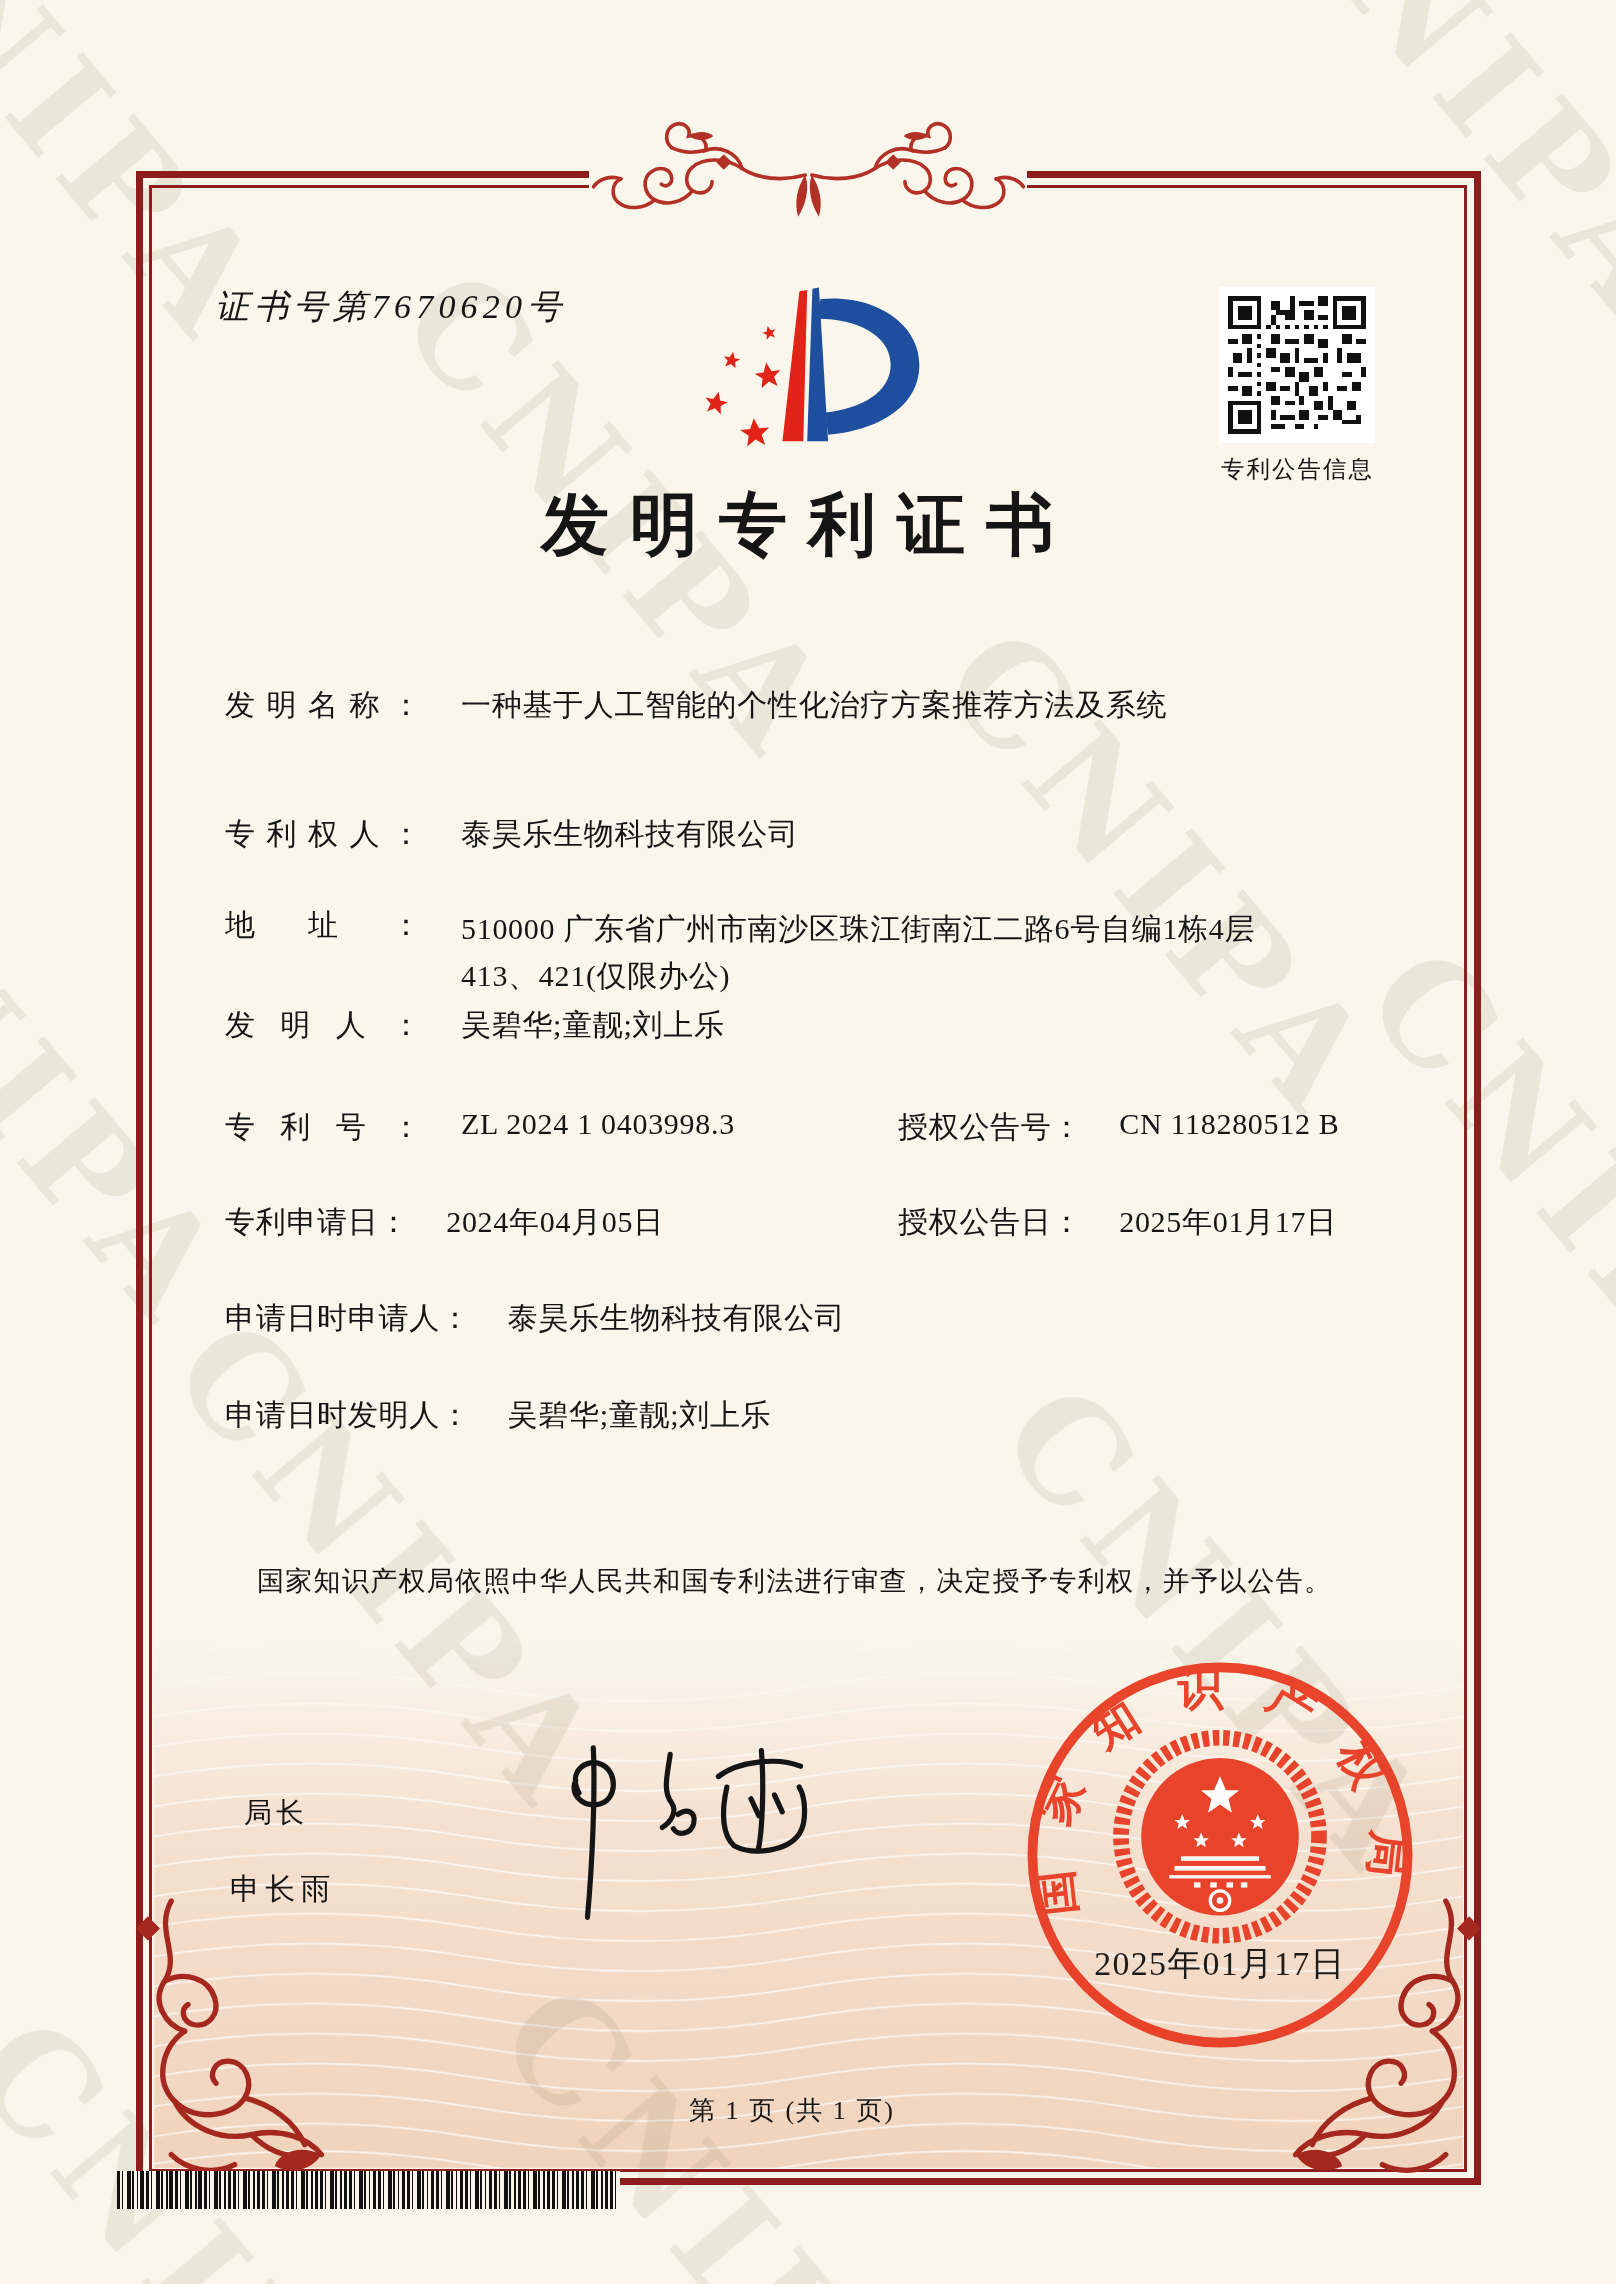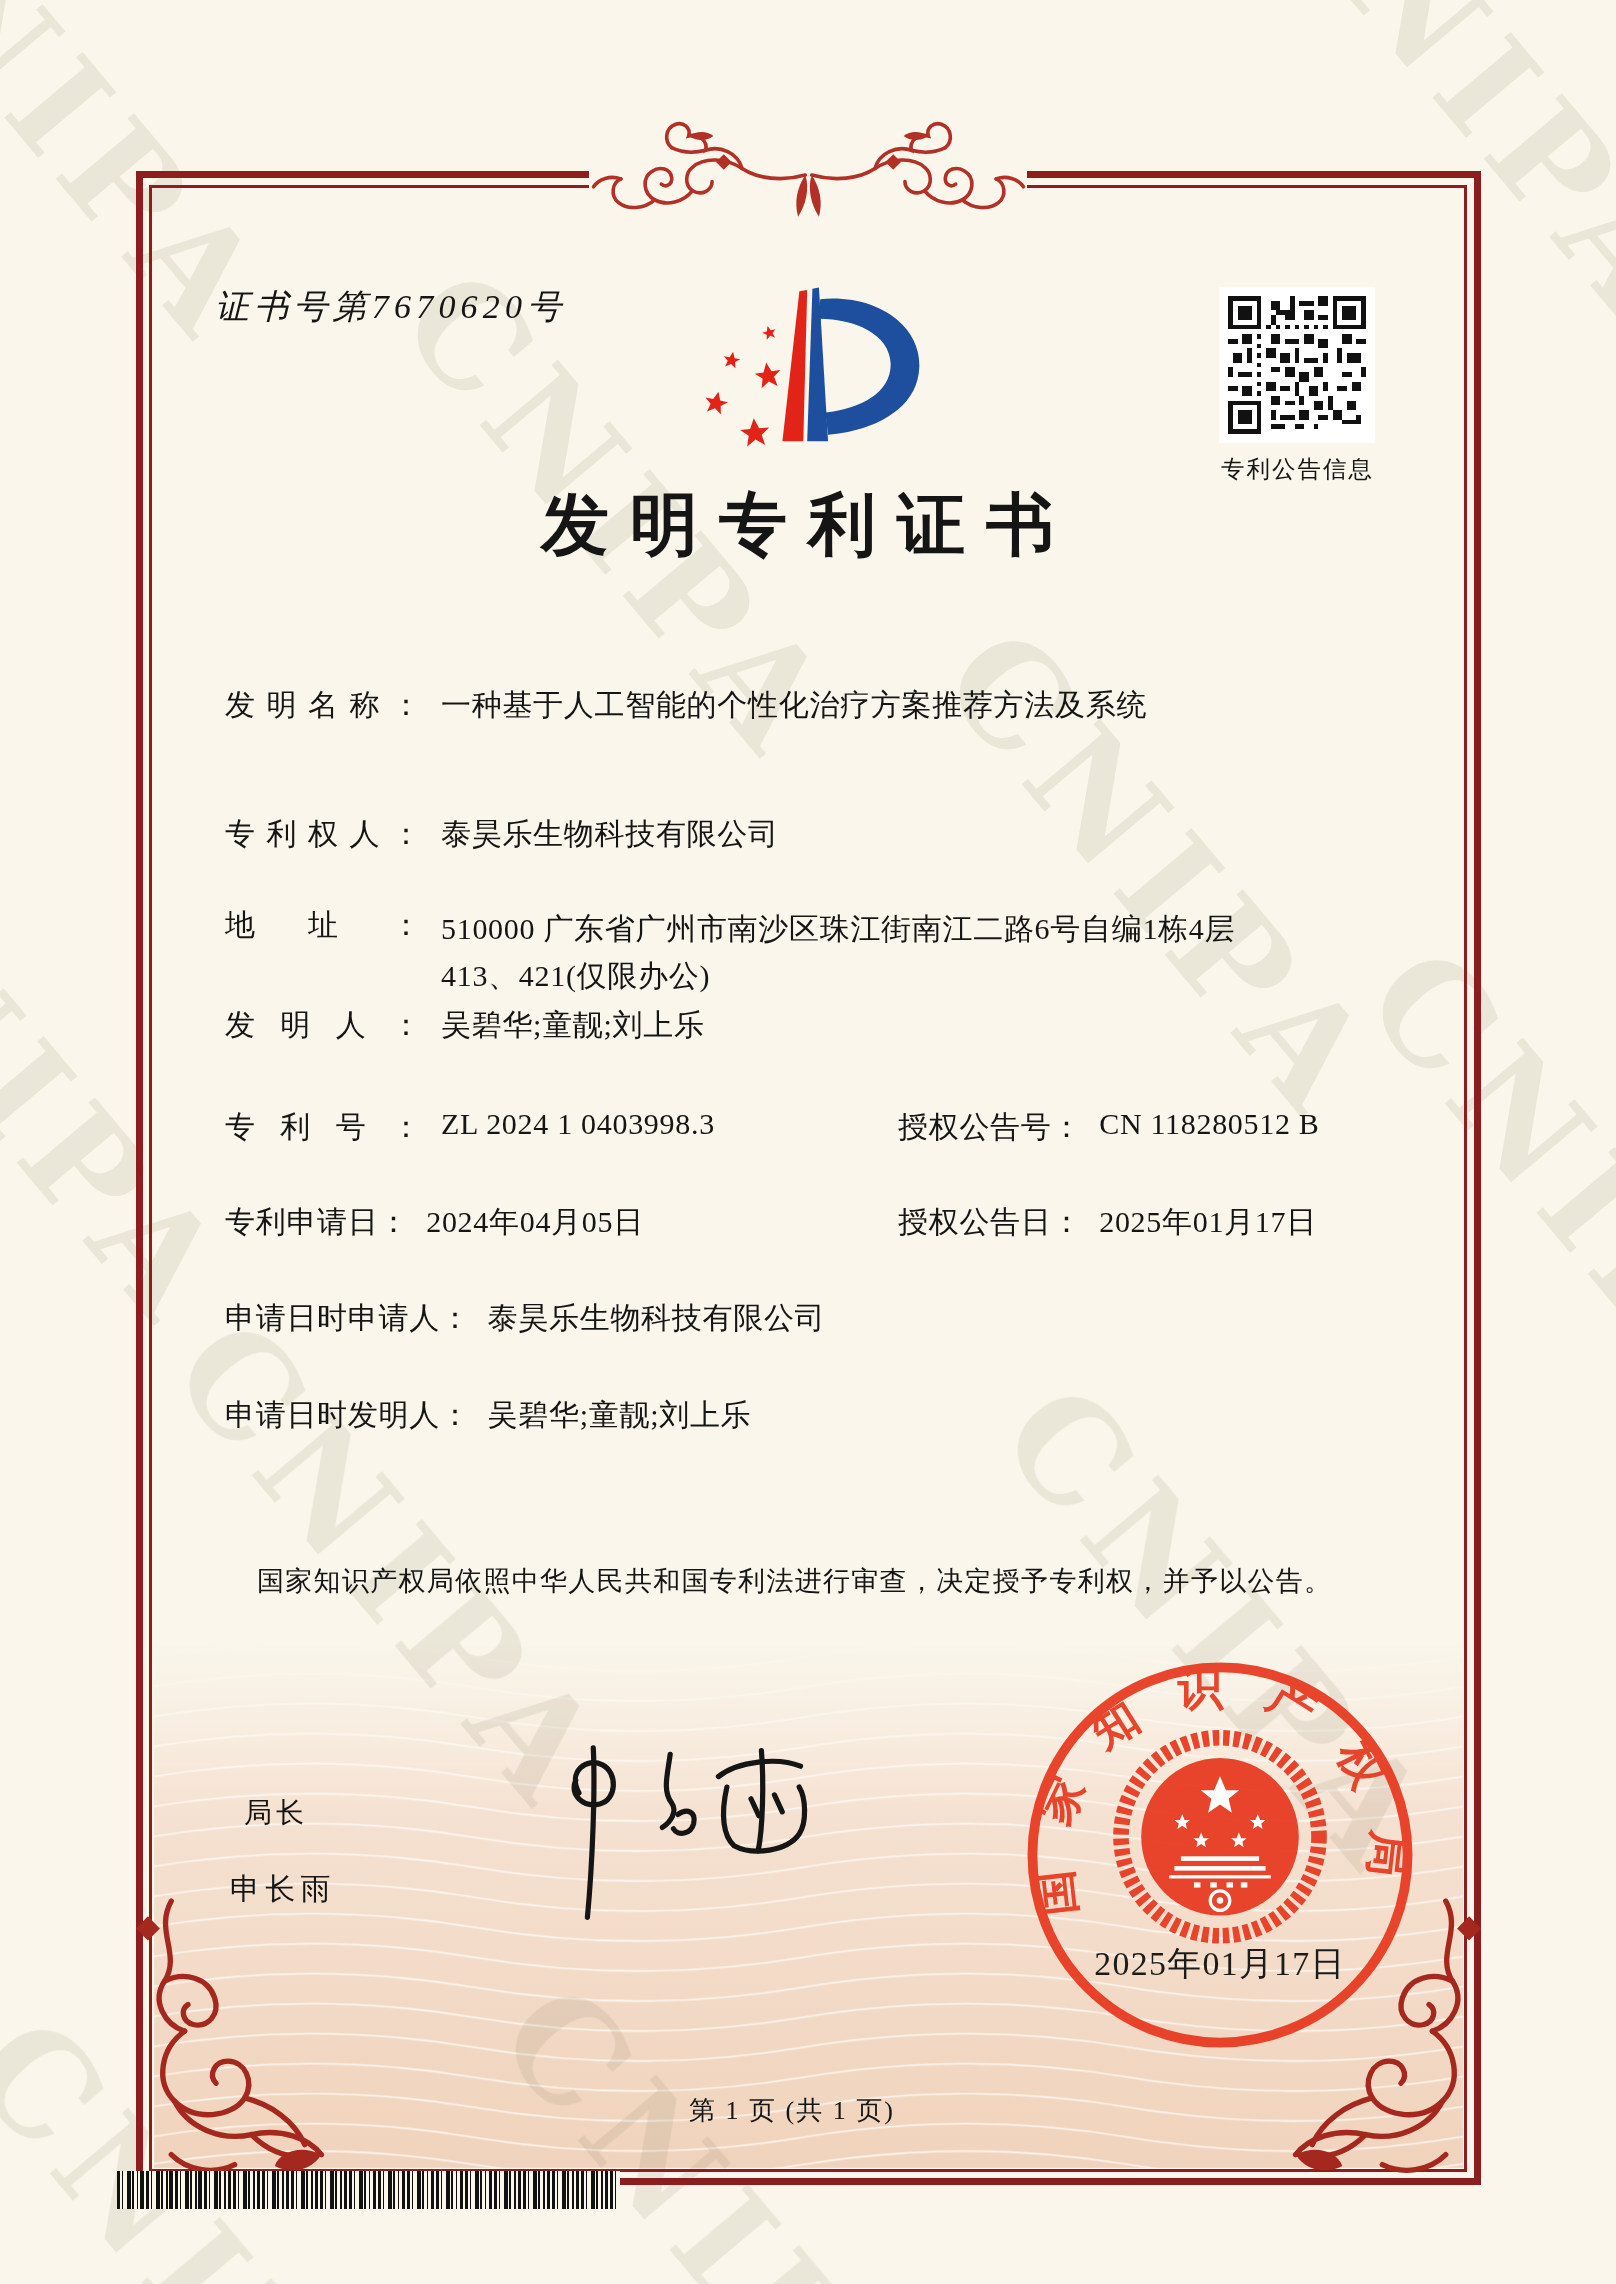--- a/index.html
+++ b/index.html
@@ -17,21 +17,21 @@
   .waves{left:154px;top:1643px;width:1309px;height:525px;z-index:1;}
   
   .certno{left:215px;top:284px;font-size:34px;letter-spacing:5.2px;z-index:5;font-style:italic;}
   .logo{left:691px;top:277px;z-index:5;}
   .qrbox{left:1219px;top:287px;width:156px;height:156px;background:#FFFFFF;z-index:5;}
   .qrbox svg{position:absolute;left:9px;top:9px;}
   .qrlabel{left:1203px;top:453px;width:189px;text-align:center;font-size:23.5px;letter-spacing:2px;z-index:5;}
   .title{left:0;top:480px;width:1616px;text-align:center;font-size:68px;font-weight:bold;
          letter-spacing:21px;z-index:5;}
   
-  .row{position:absolute;display:flex;align-items:flex-start;font-size:30px;z-index:5;}
+  .row{position:absolute;display:flex;align-items:flex-start;font-size:30px;z-index:5;gap:20px;}
   .lbl{width:196px;text-align:justify;text-align-last:justify;flex:0 0 auto;}
   .lblp{flex:0 0 auto;letter-spacing:0.7px;}
   .val{margin-left:20px;letter-spacing:0.7px;}
   .valp{margin-left:17px;letter-spacing:0.7px;}
   .val2{line-height:1.58;}
   .legal{left:203px;top:1547px;width:1210px;font-size:27px;line-height:2.53;letter-spacing:1.3px;
          text-align:justify;z-index:5;}
   .legal div{text-indent:0;}
   .legal .ind{text-indent:2em;}
   .jobtitle{left:228px;top:1794px;font-size:28px;letter-spacing:3.9px;z-index:5;margin-left:16px;}

